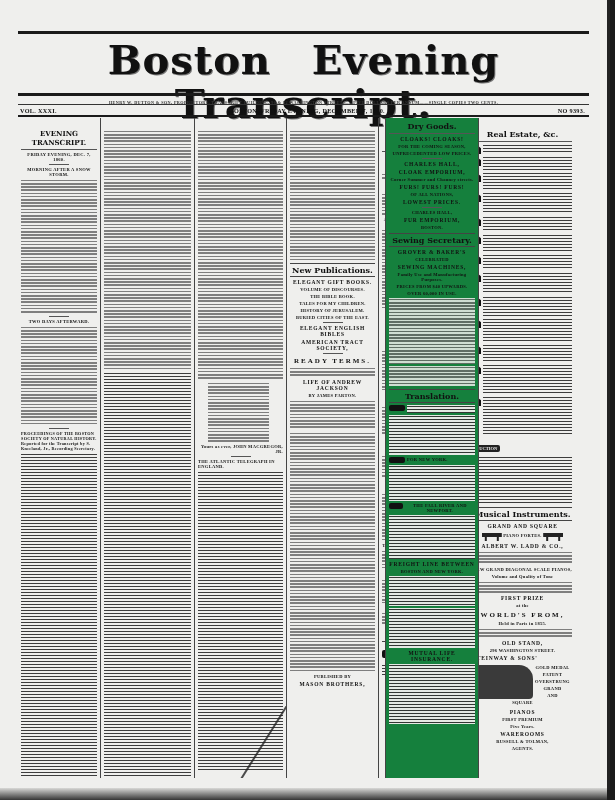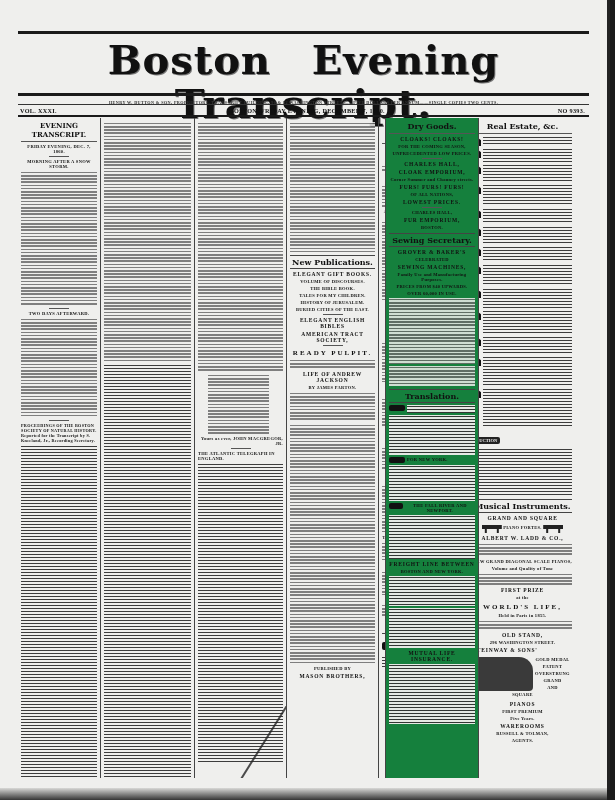--- a/index.html
+++ b/index.html
@@ -30,21 +30,21 @@
   .dateline {
     position: absolute; left: 20px; right: 22px; top: 105px; height: 10px;
     display: flex; justify-content: space-between; align-items: center;
     font-size: 6.2px; font-weight: bold; letter-spacing: 0.3px;
   }
   .cols {
     position: absolute; left: 18px; right: 18px; top: 118px; bottom: 12px;
     display: grid;
     grid-template-columns: 83px 94px 92px 92px 87px 4px 105px;
   }
-  .col { border-right: 1px solid #444; padding: 2px 3px; overflow: hidden; position: relative; }
+  .col { border-right: 1px solid #444; padding: 10px 3px; overflow: hidden; position: relative; }
   .col:last-child { border-right: none; }
   .col-head {
     font-family: "DejaVu Serif", serif; font-weight: bold; text-align: center;
     font-size: 8px; padding: 1px 0 2px; border-bottom: 1px solid #555; margin-bottom: 2px;
   }
   .sect-head {
     font-family: "DejaVu Serif", serif; font-weight: bold; text-align: center; font-size: 8px;
     border-top: 1px solid #444; border-bottom: 1px solid #444; padding: 1px 0; margin: 3px 0 2px;
   }
   .head-small { text-align: center; font-size: 4.5px; font-weight: bold; margin: 2px 0; letter-spacing: .3px; }
@@ -125,21 +125,21 @@
       <div class="head-med">ELEGANT GIFT BOOKS.</div>
       <div class="head-small">VOLUME OF DISCOURSES.</div>
       <div class="head-small">THE BIBLE BOOK.</div>
       <div class="head-small">TALES FOR MY CHILDREN.</div>
       <div class="head-small">HISTORY OF JERUSALEM.</div>
       <div class="head-small">BURIED CITIES OF THE EAST.</div>
       <div class="dash"></div>
       <div class="head-med">ELEGANT ENGLISH BIBLES</div>
       <div class="head-med">AMERICAN TRACT SOCIETY,</div>
       <div class="dash"></div>
-      <div class="head-big">READY PULPIT.</div>
+      <div class="head-big">READY TERMS.</div>
       <span class="text" style="--h:10px"></span>
       <div class="head-med">LIFE OF ANDREW JACKSON</div>
       <div class="head-small">BY JAMES PARTON.</div>
       <span class="text" style="--h:30px"></span>
       <span class="text" style="--h:240px"></span>
       <div class="head-small">PUBLISHED BY</div>
       <div class="head-med">MASON BROTHERS,</div>
     </div>
 
     <div class="col">
@@ -242,21 +242,21 @@
         <span>PIANO FORTES.</span>
         <span class="piano-icon"></span>
       </div>
       <div class="head-med">ALBERT W. LADD &amp; CO.,</div>
       <span class="text" style="--h:14px"></span>
       <div class="head-small">NEW GRAND DIAGONAL SCALE PIANOS,</div>
       <div class="head-small">Volume and Quality of Tone</div>
       <span class="text" style="--h:12px"></span>
       <div class="head-med">FIRST PRIZE</div>
       <div class="head-small">at the</div>
-      <div class="head-big">WORLD'S LIFE,</div>
+      <div class="head-big">WORLD'S FROM,</div>
       <div class="head-small">Held in Paris in 1855.</div>
       <span class="text" style="--h:10px"></span>
       <div class="head-med">OLD STAND,</div>
       <div class="head-small">296 WASHINGTON STREET.</div>
       <div class="head-med" style="text-align:left">STEINWAY &amp; SONS'</div>
       <div style="overflow:hidden">
         <div class="grand-piano"></div>
         <div class="head-small">GOLD MEDAL</div>
         <div class="head-small">PATENT</div>
         <div class="head-small">OVERSTRUNG</div>

